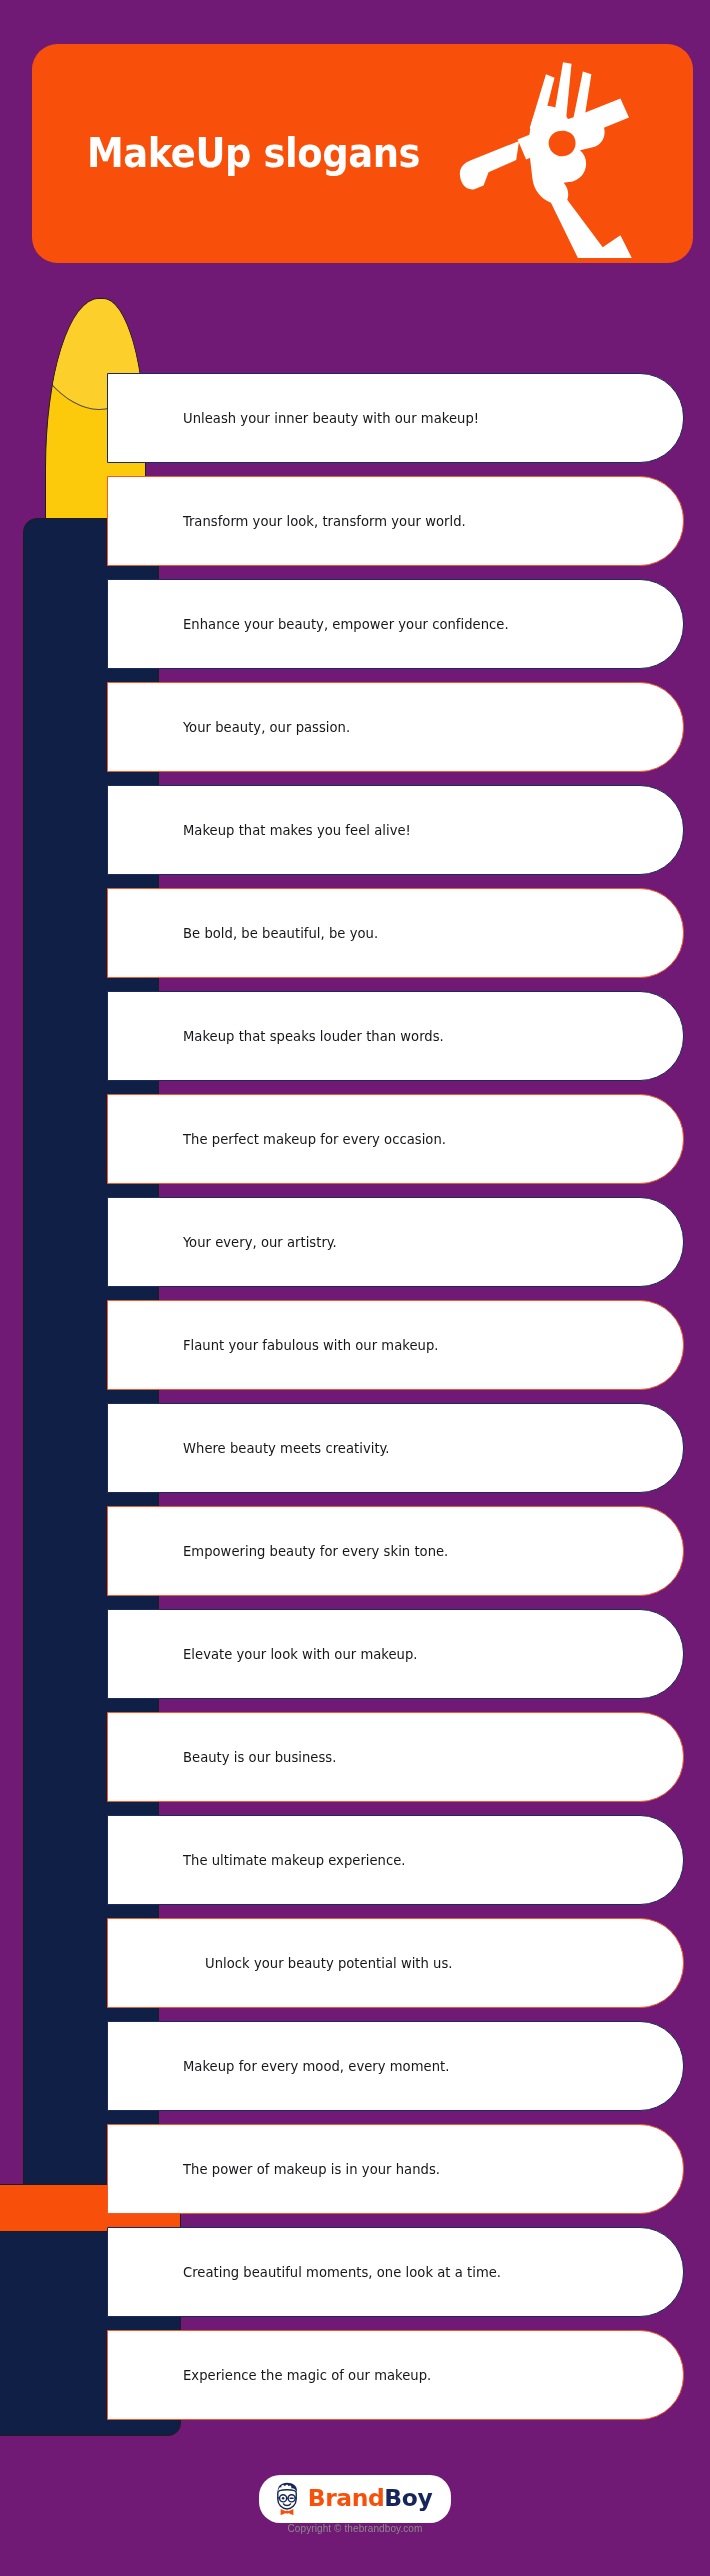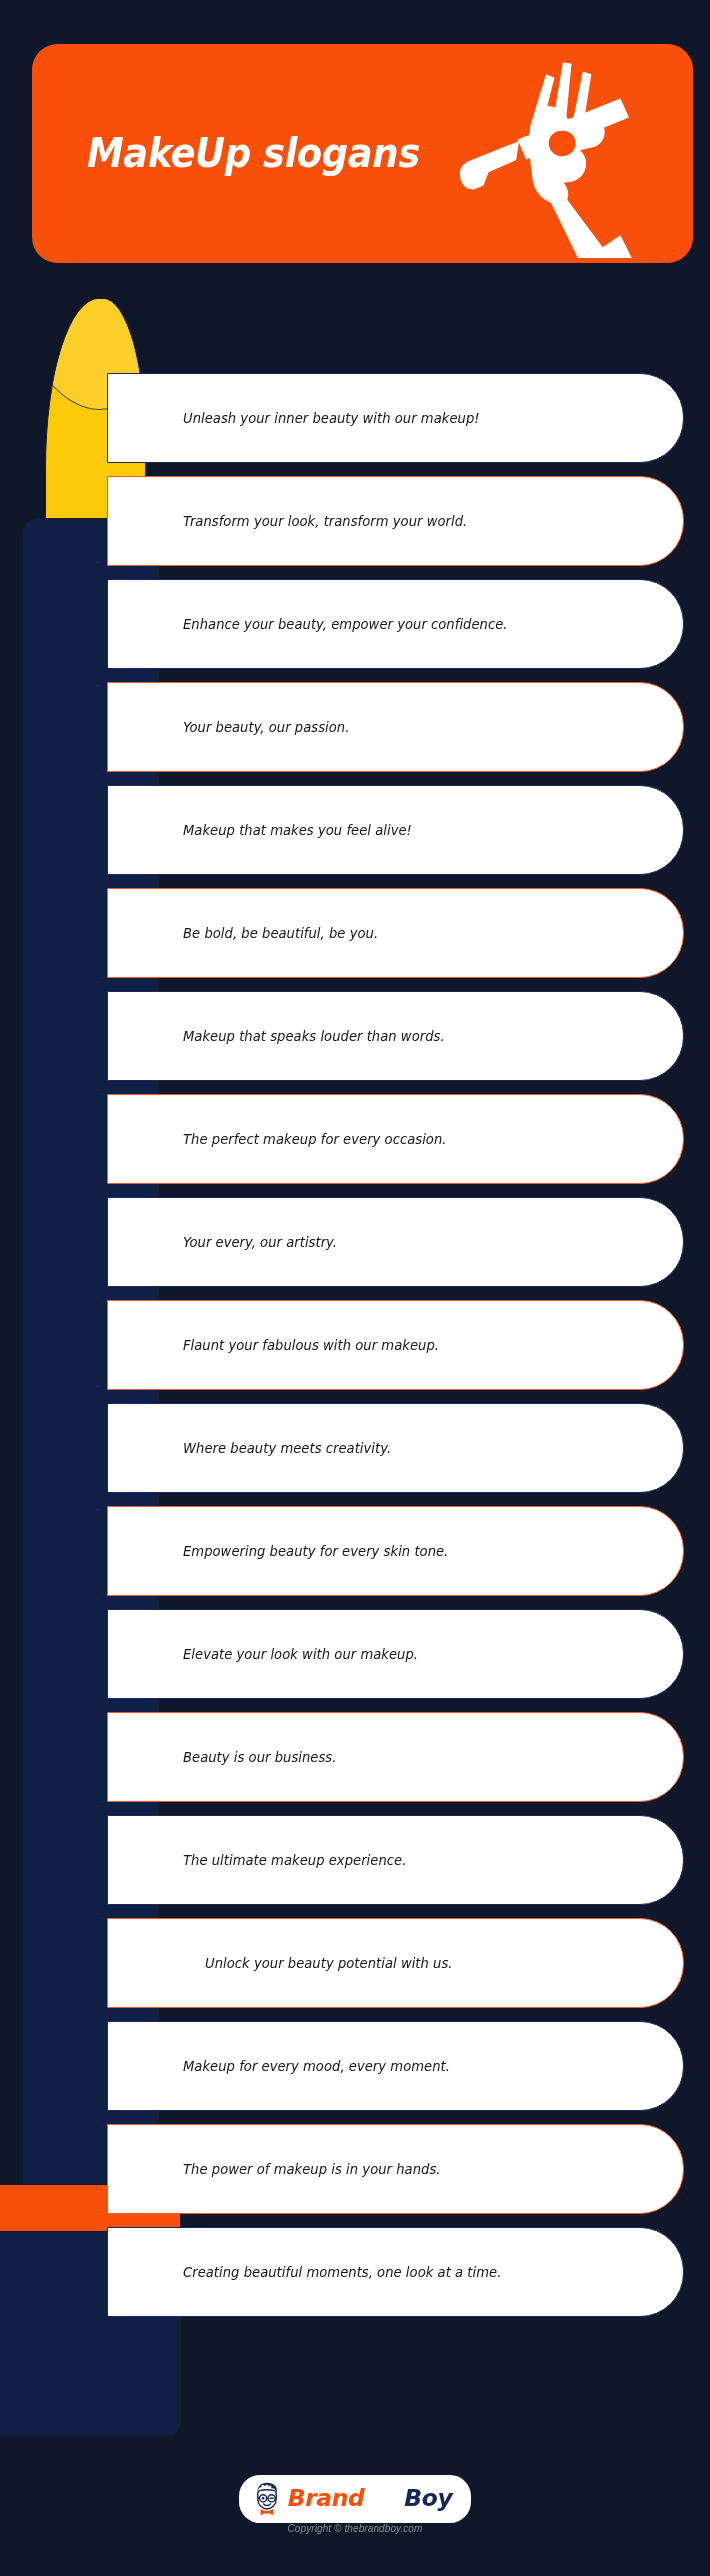--- a/index.html
+++ b/index.html
@@ -8,23 +8,22 @@
     width: 710px;
     height: 2576px;
     background: #f2f2ec;
     font-family: "Liberation Sans", "DejaVu Sans", sans-serif;
     overflow: hidden;
   }
   #page {
     position: relative;
     width: 710px;
     height: 2576px;
-    background: #0f172a;
+    background: #701a75;
     overflow: hidden;
-    font-style: italic;
   }
 
   
   #header-banner {
     position: absolute;
     left: 32px;
     top: 44px;
     width: 661px;
     height: 219px;
     background: #f8500a;
@@ -185,21 +184,21 @@
   }
   #brandboy-mascot-icon { width: 30px; height: 34px; display: block; }
   #brandboy-wordmark {
     font-size: 23.4px;
     font-weight: 700;
     line-height: 1;
     letter-spacing: -0.4px;
     font-family: "DejaVu Sans", "Liberation Sans", sans-serif;
   }
   #brandboy-wordmark .wm-brand { color: #f8500a; }
-  #brandboy-wordmark .wm-boy   { color: #16265a; padding-left: 40px; }
+  #brandboy-wordmark .wm-boy   { color: #16265a; }
   #copyright {
     font-size: 10px;
     color: #8d8d8d;
     font-family: "Liberation Sans", "DejaVu Sans", sans-serif;
     letter-spacing: 0.1px;
   }
 </style>
 </head>
 <body>
 
@@ -294,20 +293,23 @@
       </div>
       <div class="card navy" style="top: 2021px;">
         <div class="card-text">Makeup for every mood, every moment.</div>
       </div>
       <div class="card orange" style="top: 2124px;">
         <div class="card-text">The power of makeup is in your hands.</div>
       </div>
       <div class="card navy" style="top: 2227px;">
         <div class="card-text">Creating beautiful moments, one look at a time.</div>
       </div>
+      <div class="card orange" style="top: 2330px;">
+        <div class="card-text">Experience the magic of our makeup.</div>
+      </div>
     </div>
 
   <div id="footer">
     <div id="brand-pill">
       <div id="brand-inner">
         <svg id="brandboy-mascot-icon" viewBox="0 0 42 48" xmlns="http://www.w3.org/2000/svg">
 
           <path d="M8,14 C7,6 13,1 21,1 C29,1 36,5 35,14 C33,10 30,8 27,9 C28,5 25,4 23,6 C23,3 19,3 18,6 C16,3 12,4 13,8 C11,6 9,9 8,14 Z" fill="#16265a"></path>
 
           <path d="M8,15 C8,12 12,11 21,11 C30,11 34,12 34,15 L34,24 C34,32 28,38 21,38 C14,38 8,32 8,24 Z" fill="#ffffff" stroke="#16265a" stroke-width="2"></path>

